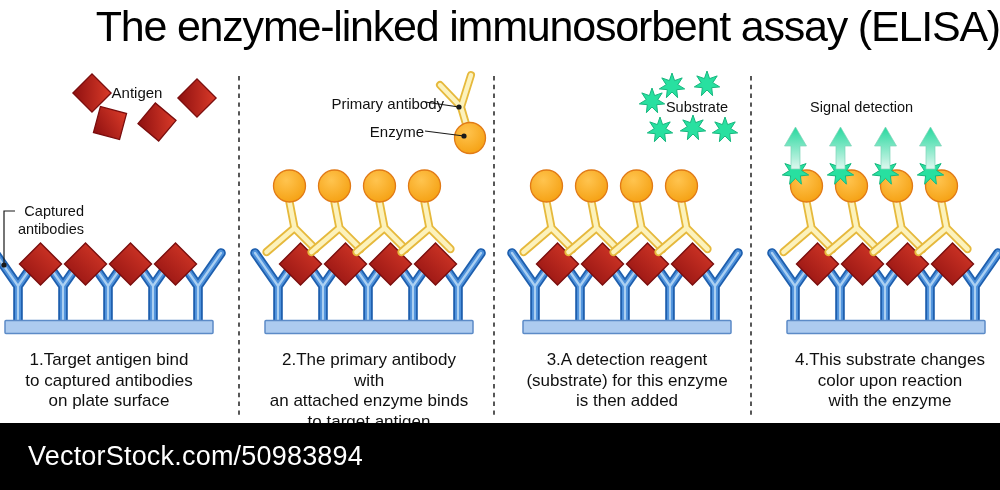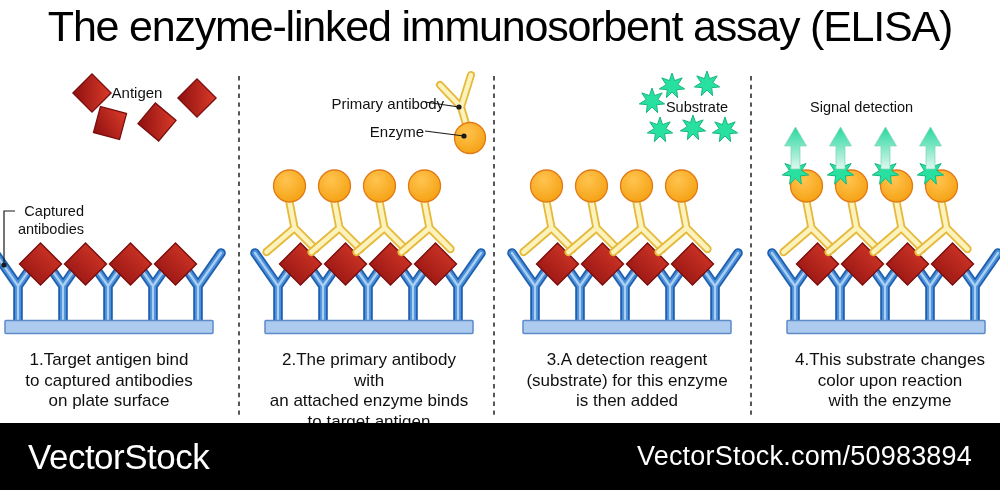--- a/index.html
+++ b/index.html
@@ -1,19 +1,19 @@
 <!DOCTYPE html>
 <html><head>
 <meta charset="utf-8">
 <style>
   html,body{margin:0;padding:0;background:#fff;}
   .page{position:relative;width:1000px;height:490px;overflow:hidden;background:#fff;
         font-family:"Liberation Sans","DejaVu Sans",sans-serif;}
   #art{position:absolute;left:0;top:0;}
-  .title{position:absolute;left:0;top:2px;width:1000px;text-align:center;
+  .title{position:absolute;left:0;top:2px;width:1000px;text-align:right;
          font-size:43px;letter-spacing:-1.2px;color:#000;white-space:nowrap;}
   .lbl{position:absolute;color:#111;white-space:pre-line;}
   .antigen-lbl{left:96px;top:84px;width:82px;font-size:15px;text-align:center;}
   .captured-lbl{left:4px;top:203px;width:80px;font-size:14.5px;line-height:17.5px;text-align:right;}
   .primary-lbl{right:556px;top:95px;font-size:15px;text-align:right;}
   .enzyme-lbl{right:576px;top:123px;font-size:15px;text-align:center;}
   .substrate-lbl{left:654px;top:99px;width:86px;font-size:14.5px;text-align:center;}
   .signal-lbl{left:810px;top:99px;width:104px;font-size:14.5px;text-align:left;}
   .caption{position:absolute;top:350px;width:208px;font-size:17px;line-height:20.5px;
            text-align:center;color:#101010;white-space:pre-line;}
@@ -283,17 +283,16 @@
 an attached enzyme binds
 to target antigen</div>
   <div class="caption cap3">3.A detection reagent
 (substrate) for this enzyme
 is then added</div>
   <div class="caption cap4">4.This substrate changes
 color upon reaction
 with the enzyme</div>
 
   <div class="footer">
-    <span class="brand">VectorStock</span>
     <span class="wm-url">VectorStock.com/50983894</span>
   </div>
 
 </div>
 
 </body></html>

